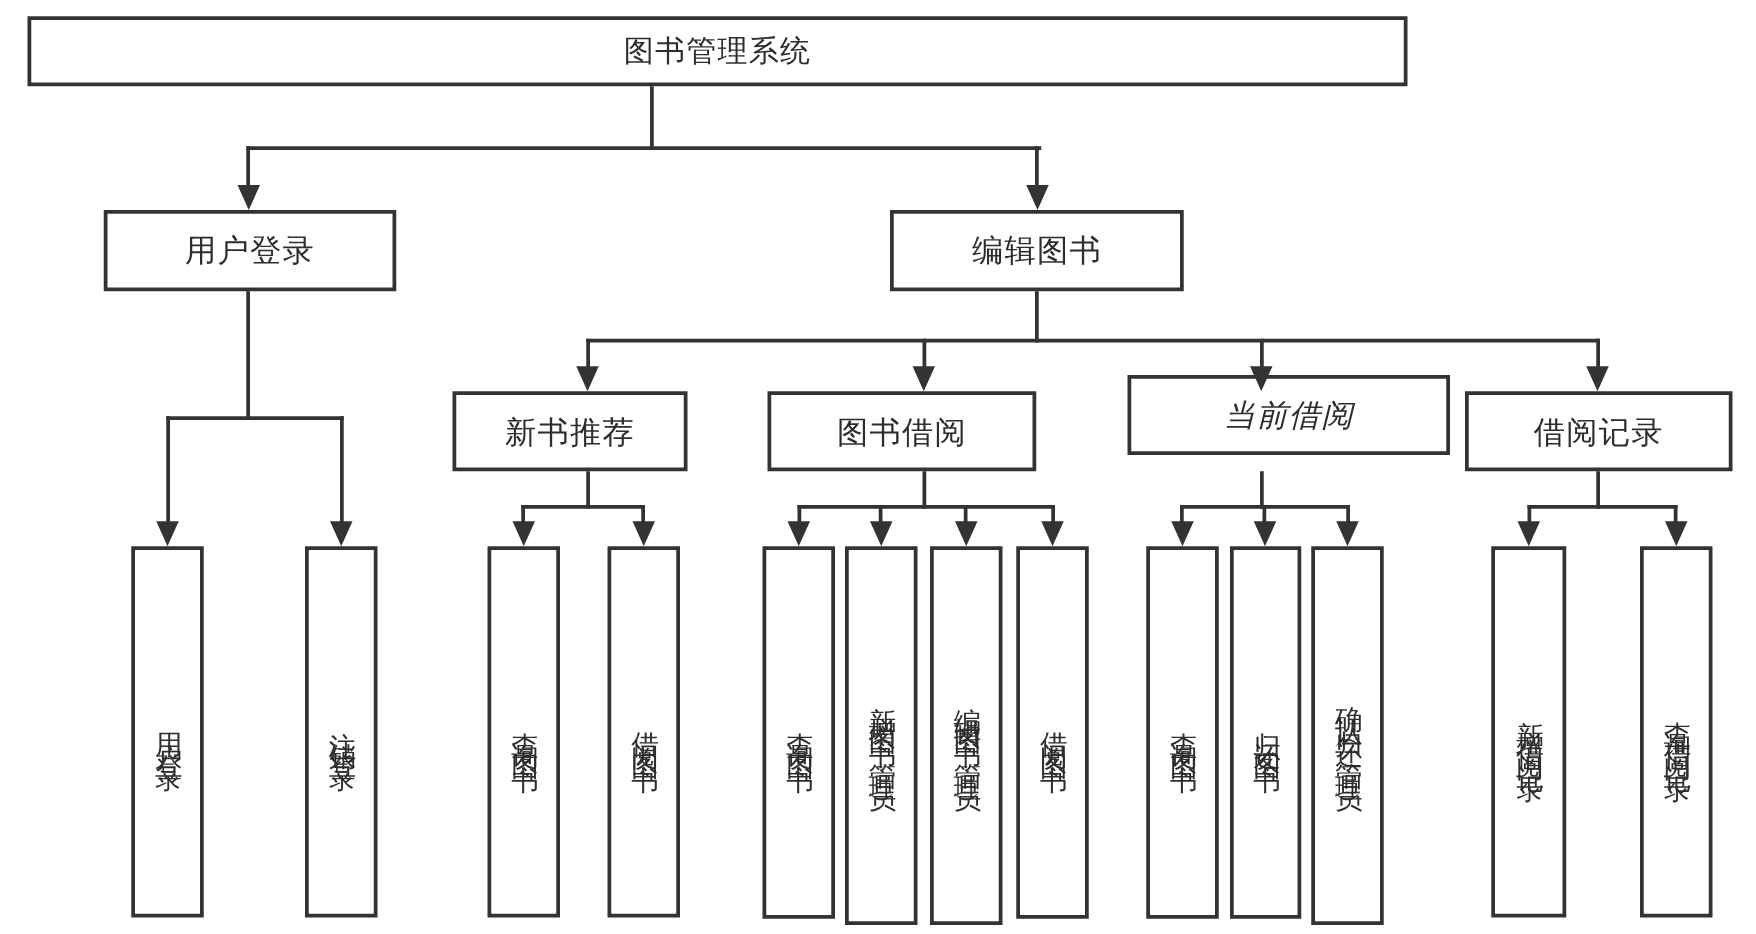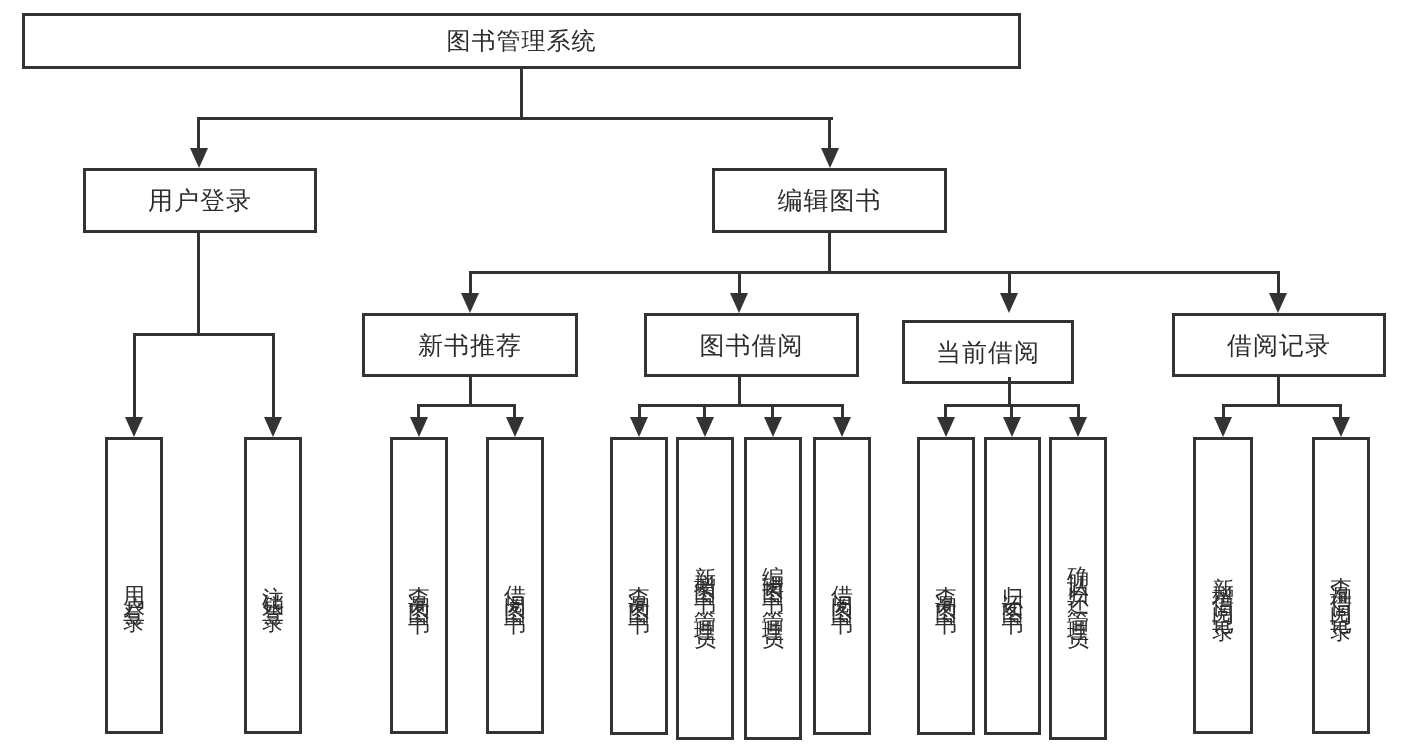--- a/index.html
+++ b/index.html
@@ -28,41 +28,41 @@
     position:absolute; left:1186px; top:712px; z-index:6;
     font-size:19px; color:#c2c2c2; white-space:nowrap;
     text-shadow:0 1px 1px rgba(255,255,255,0.85);
   }
 </style>
 </head>
 <body>
 
 <div class="canvas">
 
-  <div class="node hnode root-node" style="left:22px;top:13px;width:999px;height:56px;">
+  <div class="node hnode root-node" style="left:22px;top:13px;width:1104px;height:56px;">
     <span>图书管理系统</span>
   </div>
 
   <div class="node hnode" style="left:83px;top:168px;width:234px;height:65px;">
     <span>用户登录</span>
   </div>
 
   <div class="node hnode" style="left:712px;top:168px;width:235px;height:65px;">
     <span>编辑图书</span>
   </div>
 
-  <div class="node hnode" style="left:362px;top:313px;width:216px;height:64px;justify-content:center;">
+  <div class="node hnode" style="left:362px;top:313px;width:188px;height:64px;justify-content:center;">
     <span>新书推荐</span>
   </div>
 
-  <div class="node hnode" style="left:644px;top:313px;width:215px;height:64px;">
+  <div class="node hnode" style="left:614px;top:313px;width:215px;height:64px;">
     <span>图书借阅</span>
   </div>
 
-  <div class="node hnode" style="left:902px;top:320px;width:172px;height:64px;">
+  <div class="node hnode" style="left:902px;top:300px;width:258px;height:64px;font-style:italic;">
     <span>当前借阅</span>
   </div>
 
   <div class="node hnode" style="left:1172px;top:313px;width:214px;height:64px;">
     <span>借阅记录</span>
   </div>
 
   <div class="node leaf" style="left:105px;top:437px;width:58px;height:297px;">
     <span class="vtext">用户登录</span>
   </div>

